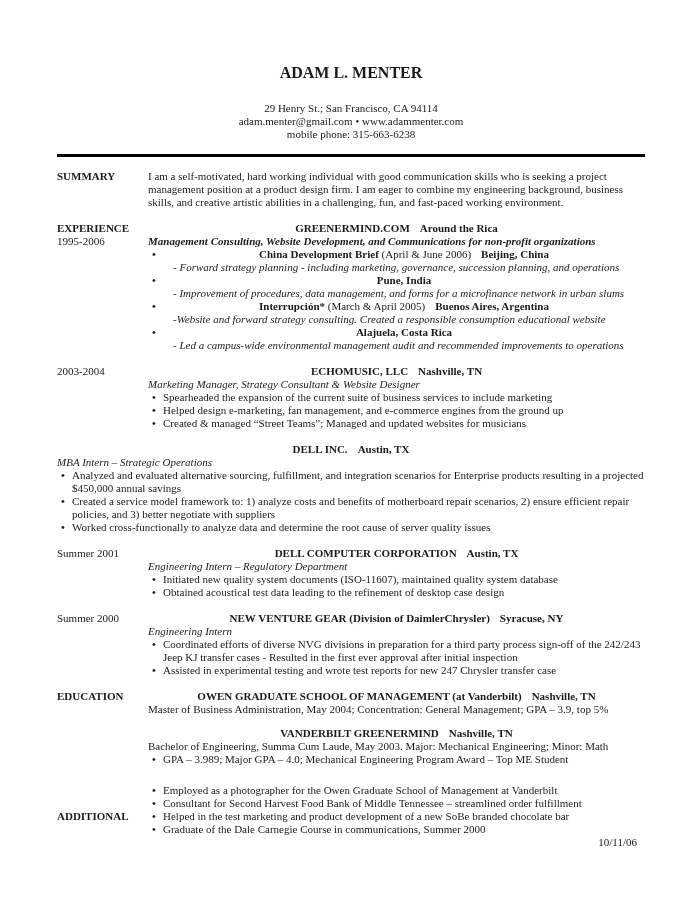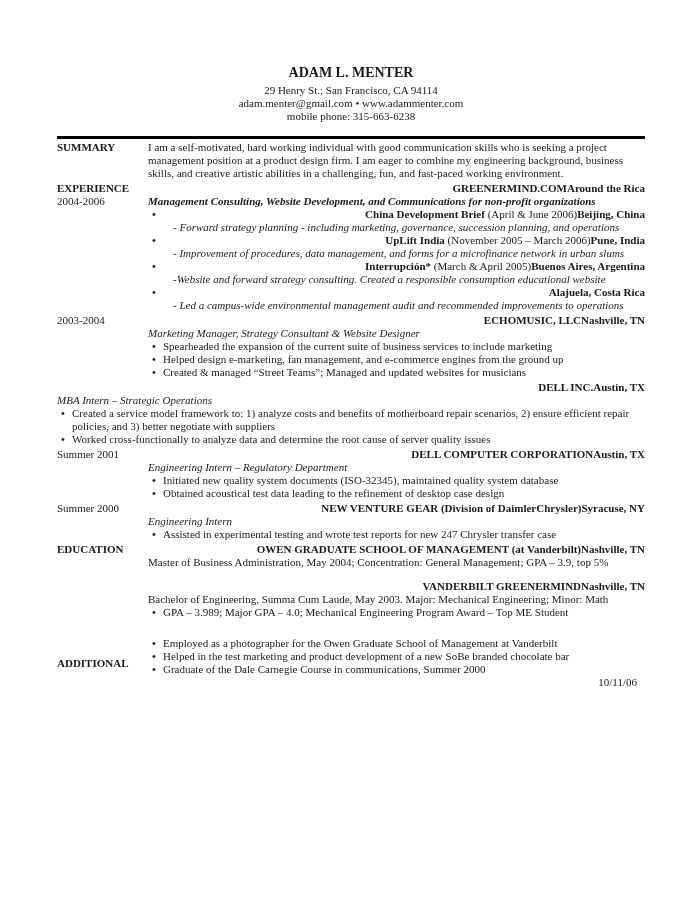--- a/index.html
+++ b/index.html
@@ -5,31 +5,31 @@
   html,body{margin:0;padding:0;background:#fff;}
   .page{
     width:700px;height:906px;background:#ffffff;box-sizing:border-box;
     padding:64px 55px 0 57px;
     font-family:"Liberation Serif","DejaVu Serif",serif;
     font-size:11px;line-height:13px;color:#1a1a1a;
     overflow:hidden;
   }
   
   .header{text-align:center;padding-bottom:13px;border-bottom:3px solid #000;}
-  .name{font-size:14px;font-weight:bold;line-height:18px;margin-bottom:2px;}
+  .name{font-size:16px;font-weight:bold;line-height:18px;margin-bottom:20px;}
   .hline{line-height:13px;text-align:center;}
   
-  .section{display:flex;margin-top:2px;}
+  .section{display:flex;margin-top:13px;}
   .label-col{width:91px;flex-shrink:0;}
   .sec-label{font-weight:bold;}
   .dates{font-weight:normal;}
   .content-col{flex:1;min-width:0;}
   .job{margin-bottom:15px;}
   .job:last-child{margin-bottom:0;}
-  .row{display:flex;justify-content:flex-end;}
+  .row{display:flex;justify-content:center;gap:10px;}
   .company{font-weight:bold;}
   .loc{font-weight:bold;white-space:nowrap;}
   .jobtitle{font-style:italic;}
   .jobtitle.bold{font-weight:bold;}
   .bullet{position:relative;padding-left:15px;}
   .bullet::before{content:"\2022";position:absolute;left:4px;font-weight:bold;}
   .proj-name{font-weight:bold;}
   .subnote{padding-left:10px;font-style:italic;}
   .school{margin-bottom:11px;}
   .school:last-child{margin-bottom:0;}
@@ -52,41 +52,40 @@
       <span class="sec-label">SUMMARY</span>
     </div>
     <div class="content-col">
       <div>I am a self-motivated, hard working individual with good communication skills who is seeking a project management position at a product design firm.  I am eager to combine my engineering background, business skills, and creative artistic abilities in a challenging, fun, and fast-paced working environment.</div>
     </div>
   </div>
 
   <div class="section">
     <div class="label-col">
       <div class="sec-label">EXPERIENCE</div>
-      <div class="dates">2004-2006</div>
+      <div class="dates">1995-2006</div>
     </div>
     <div class="content-col">
       <div class="job">
         <div class="row">
           <span class="company">GREENERMIND.COM</span>
           <span class="loc">Around the Rica</span>
         </div>
         <div class="jobtitle bold">Management Consulting, Website Development, and Communications for non-profit organizations</div>
 
         <div class="bullet">
           <div class="row">
             <span><span class="proj-name">China Development Brief</span> <span>(April &amp; June 2006)</span></span>
             <span class="loc">Beijing, China</span>
           </div>
           <div class="subnote">- Forward strategy planning - including marketing, governance, succession planning, and operations</div>
         </div>
 
         <div class="bullet">
           <div class="row">
-            <span><span class="proj-name">UpLift India</span> <span>(November 2005 – March 2006)</span></span>
             <span class="loc">Pune, India</span>
           </div>
           <div class="subnote">- Improvement of procedures, data management, and forms for a microfinance network in urban slums</div>
         </div>
 
         <div class="bullet">
           <div class="row">
             <span><span class="proj-name">Interrupción*</span> <span>(March &amp; April 2005)</span></span>
             <span class="loc">Buenos Aires, Argentina</span>
           </div>
@@ -122,54 +121,56 @@
   </div>
 
   <div class="section">
     <div class="content-col">
       <div class="job">
         <div class="row">
           <span class="company">DELL INC.</span>
           <span class="loc">Austin, TX</span>
         </div>
         <div class="jobtitle">MBA Intern – Strategic Operations</div>
+        <div class="bullet">Analyzed and evaluated alternative sourcing, fulfillment, and integration scenarios for Enterprise products resulting in a projected $450,000 annual savings</div>
         <div class="bullet">Created a service model framework to: 1) analyze costs and benefits of motherboard repair scenarios, 2) ensure efficient repair policies, and 3) better negotiate with suppliers</div>
         <div class="bullet">Worked cross-functionally to analyze data and determine the root cause of server quality issues</div>
       </div>
     </div>
   </div>
 
   <div class="section">
     <div class="label-col">
       <div class="dates">Summer 2001</div>
     </div>
     <div class="content-col">
       <div class="job">
         <div class="row">
           <span class="company">DELL COMPUTER CORPORATION</span>
           <span class="loc">Austin, TX</span>
         </div>
         <div class="jobtitle">Engineering Intern – Regulatory Department</div>
-        <div class="bullet">Initiated new quality system documents (ISO-32345), maintained quality system database</div>
+        <div class="bullet">Initiated new quality system documents (ISO-11607), maintained quality system database</div>
         <div class="bullet">Obtained acoustical test data leading to the refinement of desktop case design</div>
       </div>
     </div>
   </div>
 
   <div class="section">
     <div class="label-col">
       <div class="dates">Summer 2000</div>
     </div>
     <div class="content-col">
       <div class="job">
         <div class="row">
           <span class="company">NEW VENTURE GEAR (Division of DaimlerChrysler)</span>
           <span class="loc">Syracuse, NY</span>
         </div>
         <div class="jobtitle">Engineering Intern</div>
+        <div class="bullet">Coordinated efforts of diverse NVG divisions in preparation for a third party process sign-off of the 242/243 Jeep KJ transfer cases - Resulted in the first ever approval after initial inspection</div>
         <div class="bullet">Assisted in experimental testing and wrote test reports for new 247 Chrysler transfer case</div>
       </div>
     </div>
   </div>
 
   <div class="section">
     <div class="label-col">
       <span class="sec-label">EDUCATION</span>
     </div>
     <div class="content-col">
@@ -190,19 +191,20 @@
       </div>
     </div>
   </div>
 
   <div class="section" style="margin-top:18px;align-items:center;">
     <div class="label-col">
       <span class="sec-label">ADDITIONAL</span>
     </div>
     <div class="content-col">
       <div class="bullet">Employed as a photographer for the Owen Graduate School of Management at Vanderbilt</div>
+      <div class="bullet">Consultant for Second Harvest Food Bank of Middle Tennessee – streamlined order fulfillment</div>
       <div class="bullet">Helped in the test marketing and product development of a new SoBe branded chocolate bar</div>
       <div class="bullet">Graduate of the Dale Carnegie Course in communications, Summer 2000</div>
       <div class="footer-date">10/11/06</div>
     </div>
   </div>
 
 </div>
 
 </body></html>

